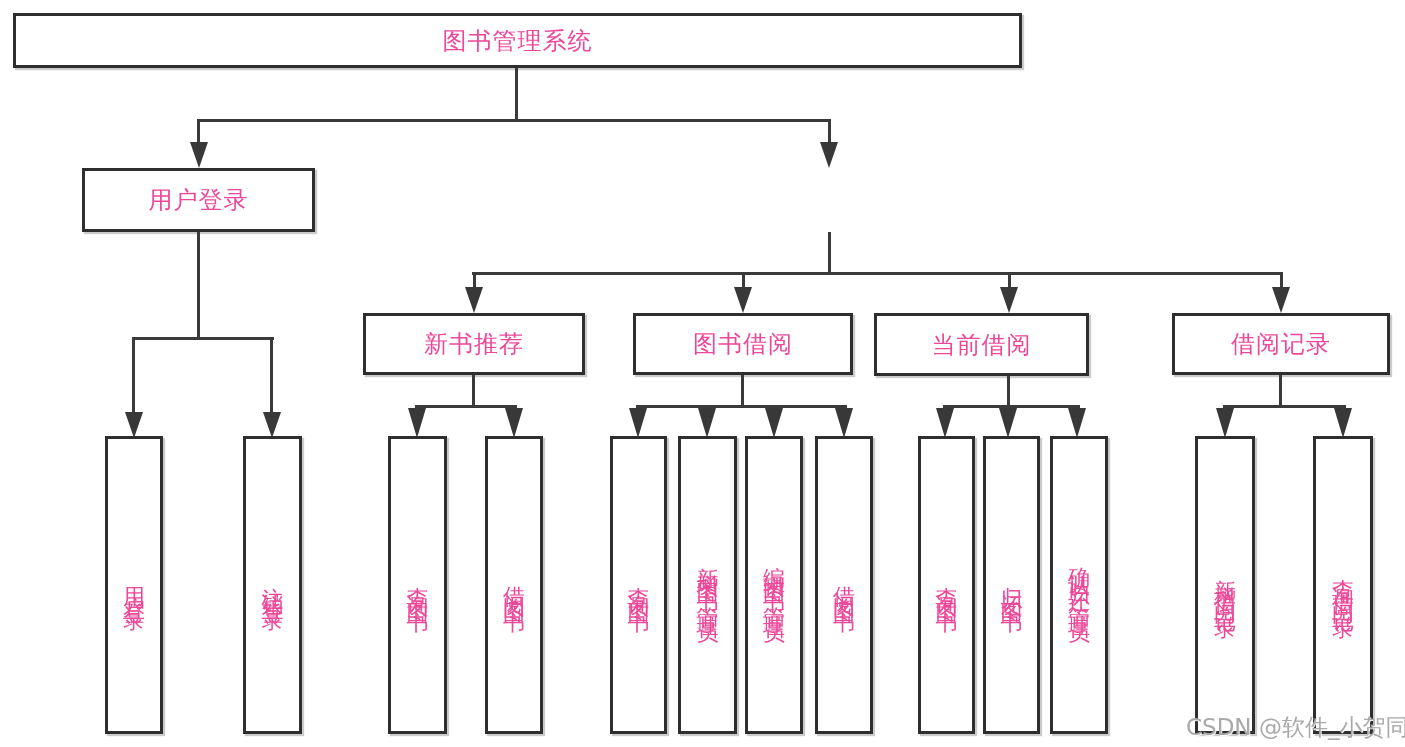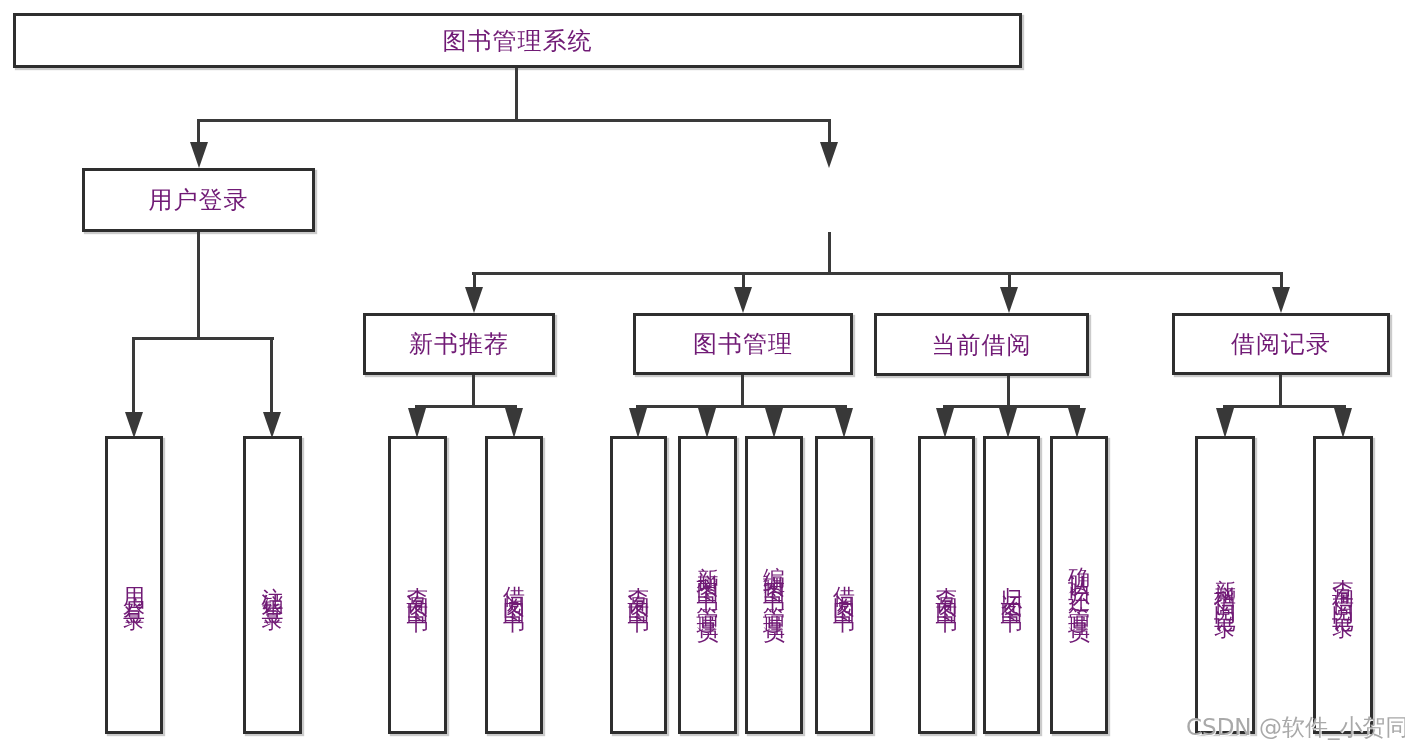--- a/index.html
+++ b/index.html
@@ -13,21 +13,21 @@
   }
   .box {
     position: absolute;
     box-sizing: border-box;
     background: #ffffff;
     border: 3px solid #2e2e2e;
     box-shadow: 2px 2px 1px rgba(140,140,140,0.45);
     display: flex;
     align-items: center;
     justify-content: center;
-    color: #701a75;
+    color: #ec4899;
   }
   .hbox { font-size: 24px; letter-spacing: 1px; }
   .vbox { font-size: 22px; }
   .vbox .vtext {
     writing-mode: vertical-rl;
     text-orientation: mixed;
     letter-spacing: 8px;
     line-height: 1;
     white-space: nowrap;
   }
@@ -82,25 +82,25 @@
   <div class="h" style="left:472px; top:272px; width:810px;"></div>
   <div class="v" style="left:473px; top:272px; height:17px;"></div>
   <div class="arr" style="left:465px; top:287px;"></div>
   <div class="v" style="left:742px; top:272px; height:17px;"></div>
   <div class="arr" style="left:734px; top:287px;"></div>
   <div class="v" style="left:1008px; top:272px; height:17px;"></div>
   <div class="arr" style="left:1000px; top:287px;"></div>
   <div class="v" style="left:1280px; top:272px; height:17px;"></div>
   <div class="arr" style="left:1272px; top:287px;"></div>
 
-  <div class="box hbox" style="left:363px; top:313px; width:192px; height:62px;">
+  <div class="box hbox" style="left:363px; top:313px; width:222px; height:62px;">
     <span>新书推荐</span>
   </div>
   <div class="box hbox" style="left:633px; top:313px; width:220px; height:62px;">
-    <span>图书管理</span>
+    <span>图书借阅</span>
   </div>
   <div class="box hbox" style="left:874px; top:313px; width:215px; height:63px;">
     <span>当前借阅</span>
   </div>
   <div class="box hbox" style="left:1172px; top:313px; width:218px; height:62px;">
     <span>借阅记录</span>
   </div>
 
   <div class="v" style="left:472px; top:375px; height:33px;"></div>
   <div class="h" style="left:415px; top:405px; width:102px;"></div>

